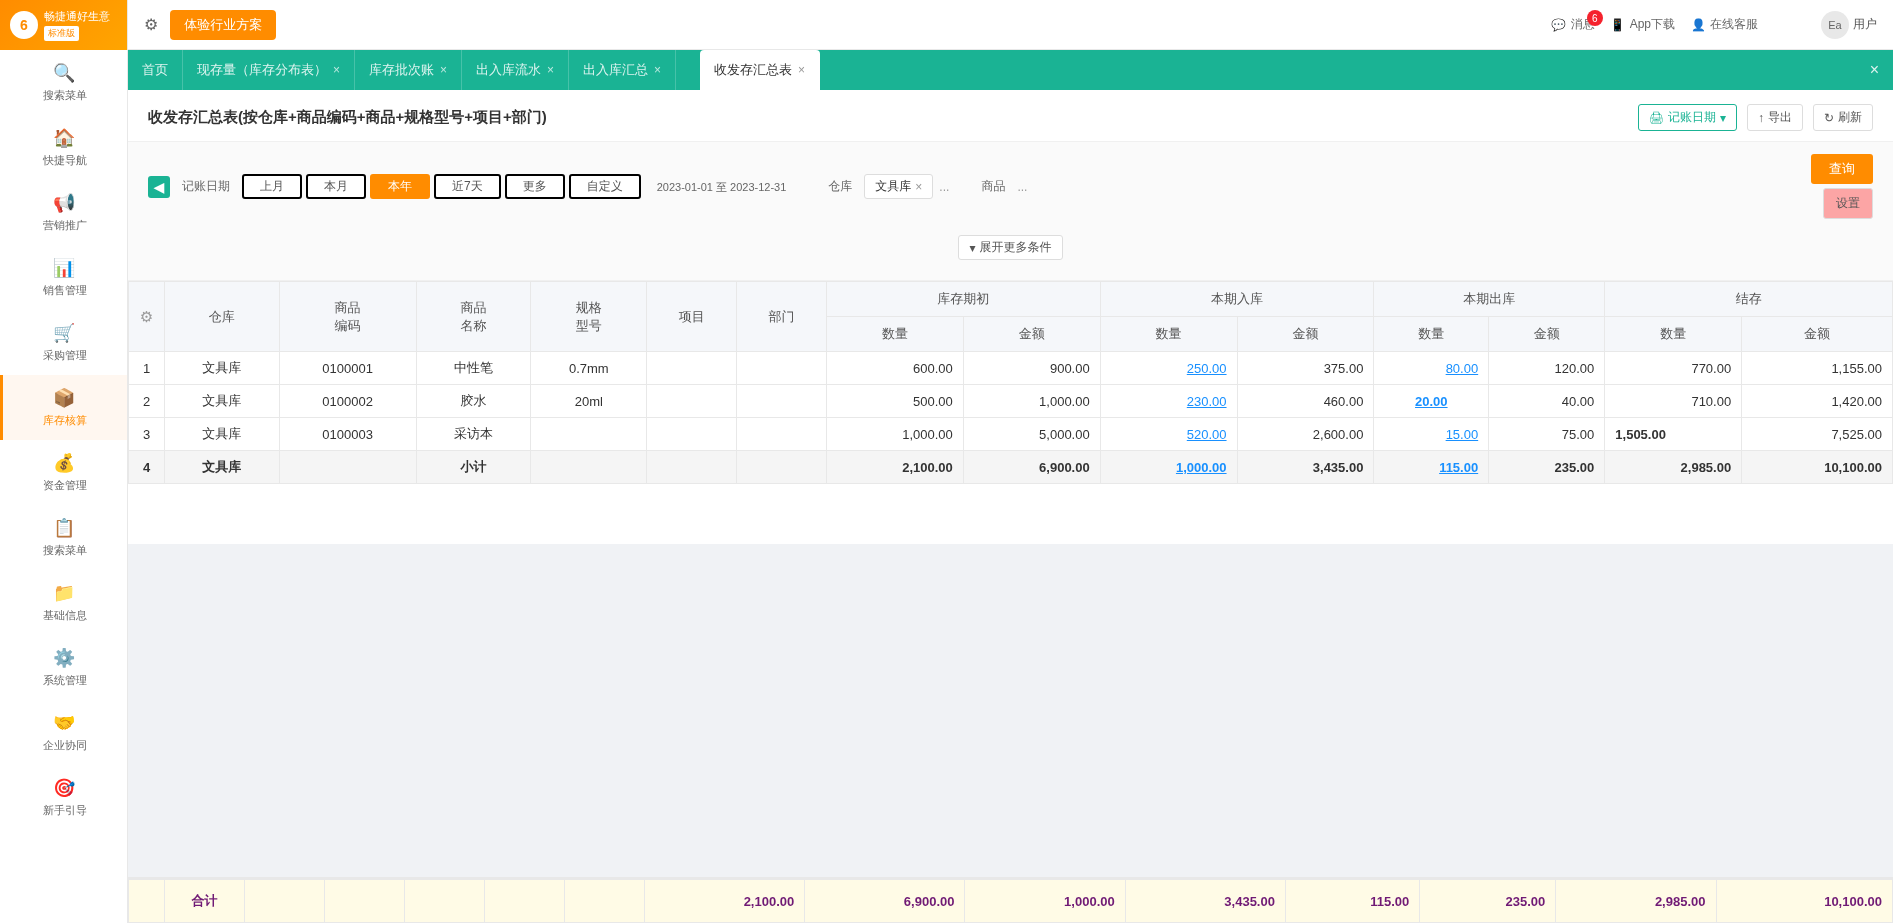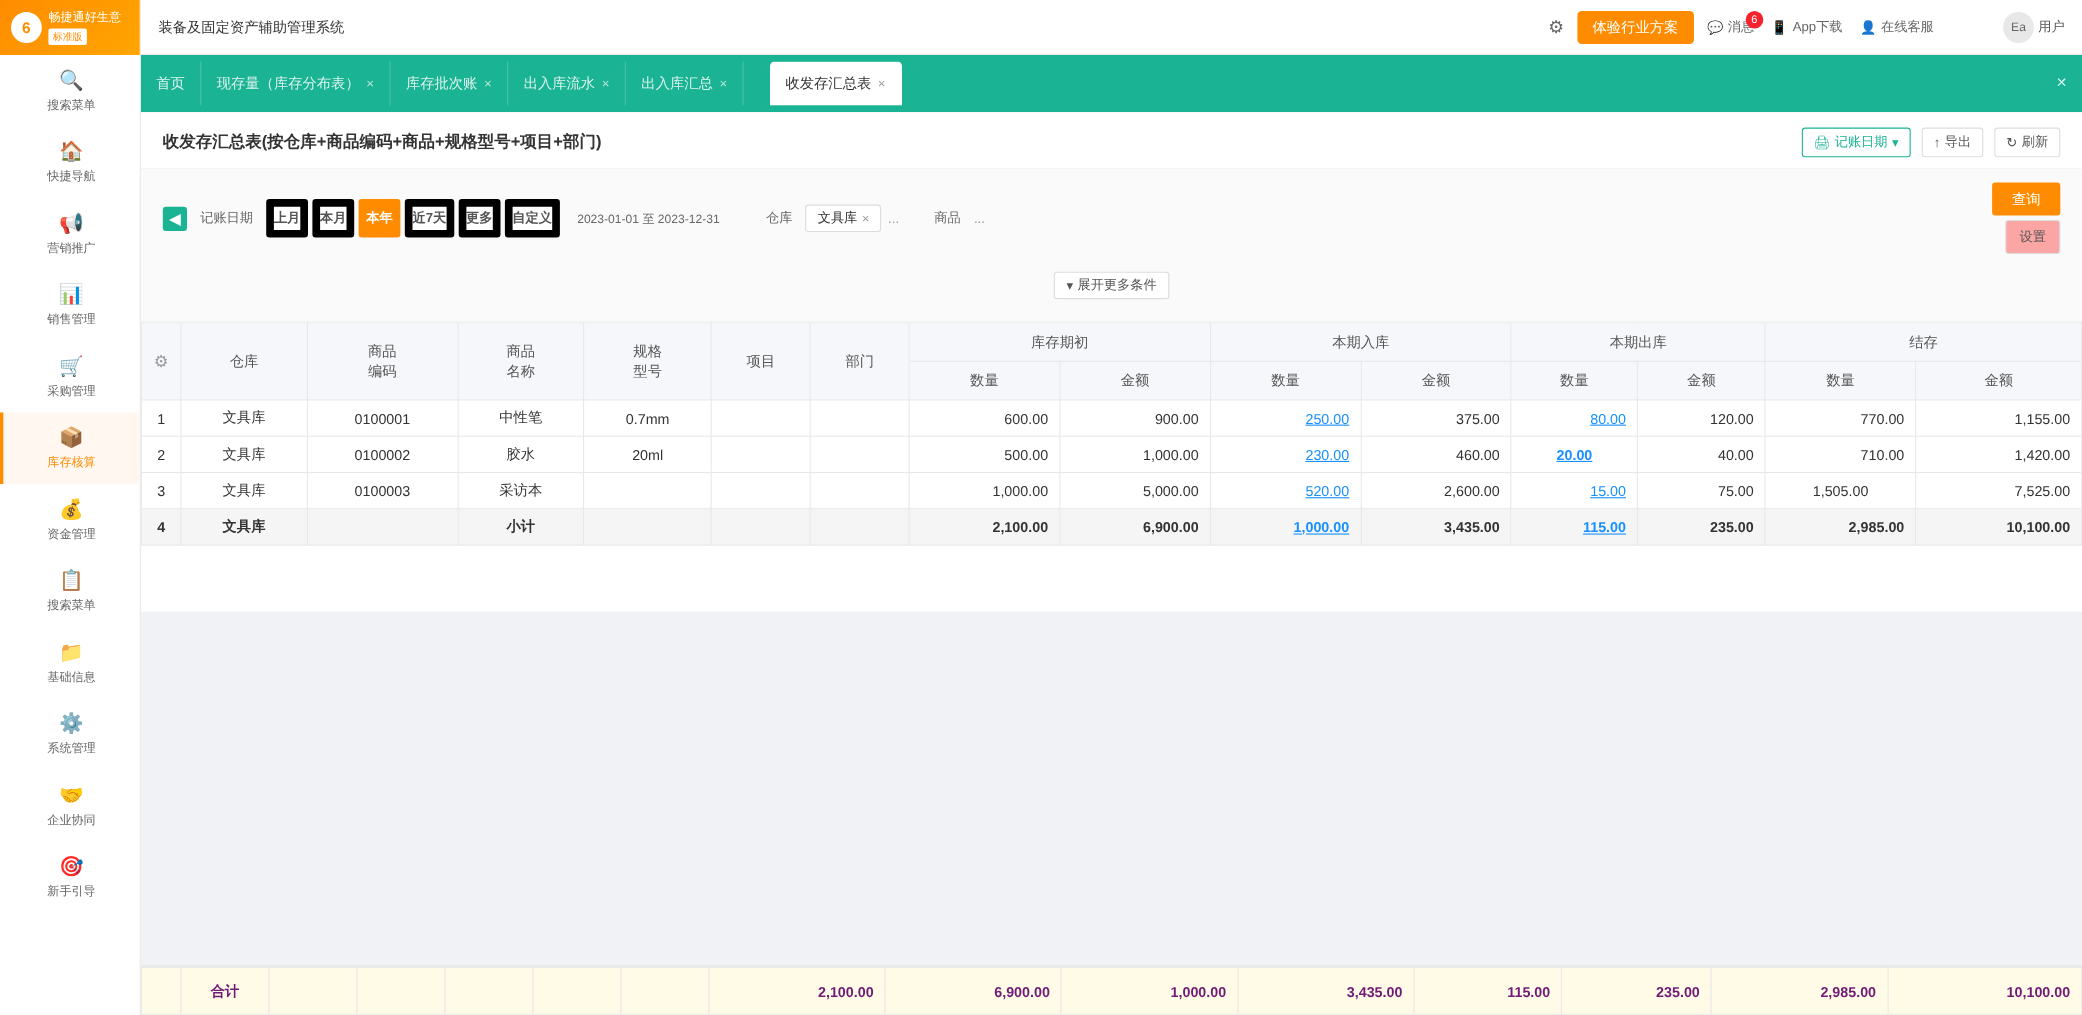--- a/index.html
+++ b/index.html
@@ -24,21 +24,21 @@
     .topbar { background: #fff; border-bottom: 1px solid #e8e8e8; display: flex; align-items: center; padding: 0 16px; height: 50px; gap: 12px; }
     .topbar-system-name { font-size: 13px; color: #333; flex: 1; }
     .topbar-settings { color: #666; font-size: 16px; cursor: pointer; }
     .topbar-try-btn { background: #ff8c00; color: #fff; border: none; padding: 6px 14px; border-radius: 4px; cursor: pointer; font-size: 13px; }
     .topbar-actions { display: flex; align-items: center; gap: 16px; margin-left: auto; }
     .topbar-action { display: flex; align-items: center; gap: 4px; color: #666; cursor: pointer; font-size: 12px; position: relative; }
     .badge { background: #f5222d; color: #fff; border-radius: 50%; width: 16px; height: 16px; font-size: 10px; display: flex; align-items: center; justify-content: center; position: absolute; top: -6px; right: -8px; }
     .avatar { width: 28px; height: 28px; background: #e8e8e8; border-radius: 50%; display: flex; align-items: center; justify-content: center; font-size: 11px; color: #666; }
 
     
-    .tabbar { background: #1ab394; display: flex; align-items: center; padding: 0 0 0 0; height: 52px; overflow: hidden; }
+    .tabbar { background: #1ab394; display: flex; align-items: center; padding: 0 0 0 0; height: 40px; overflow: hidden; }
     .tab { display: flex; align-items: center; padding: 0 14px; height: 40px; color: rgba(255,255,255,0.85); cursor: pointer; font-size: 13px; gap: 6px; border-right: 1px solid rgba(255,255,255,0.2); flex-shrink: 0; }
     .tab.active { background: #fff; color: #333; border-radius: 4px 4px 0 0; margin-left: 24px; }
     .tab-close { color: rgba(255,255,255,0.7); font-size: 12px; }
     .tab.active .tab-close { color: #999; }
     .tabbar-close-all { margin-left: auto; color: rgba(255,255,255,0.85); padding: 0 14px; cursor: pointer; font-size: 16px; }
 
     
     .content { flex: 1; overflow-y: auto; background: #f0f2f5; padding: 0; }
     .page { background: #fff; margin: 0; padding: 0; }
 
@@ -49,21 +49,21 @@
     .btn-print { border: 1px solid #1ab394; color: #1ab394; background: #fff; padding: 4px 10px; border-radius: 3px; cursor: pointer; font-size: 12px; display: flex; align-items: center; gap: 4px; }
     .btn-export { border: 1px solid #ddd; color: #555; background: #fff; padding: 4px 10px; border-radius: 3px; cursor: pointer; font-size: 12px; display: flex; align-items: center; gap: 4px; }
     .btn-refresh { border: 1px solid #ddd; color: #555; background: #fff; padding: 4px 10px; border-radius: 3px; cursor: pointer; font-size: 12px; display: flex; align-items: center; gap: 4px; }
 
     
     .filter-area { padding: 12px 20px; background: #fafafa; border-bottom: 1px solid #f0f0f0; }
     .filter-row { display: flex; align-items: center; gap: 12px; flex-wrap: wrap; }
     .filter-toggle { background: #1ab394; color: #fff; border: none; width: 22px; height: 22px; border-radius: 3px; cursor: pointer; font-size: 14px; display: flex; align-items: center; justify-content: center; flex-shrink: 0; }
     .filter-label { color: #666; font-size: 12px; white-space: nowrap; }
     .date-btns { display: flex; align-items: center; gap: 4px; }
-    .date-btn { border: 7px solid #000000; background: #fff; color: #555; padding: 2px 0; border-radius: 3px; cursor: pointer; font-size: 12px; font-weight: bold; }
+    .date-btn { border: 2px solid #000000; background: #fff; color: #555; padding: 2px 16px; border-radius: 3px; cursor: pointer; font-size: 12px; }
     .date-btn.active { background: #ff8c00; color: #fff; border-color: #ff8c00; }
     .date-range { color: #666; font-size: 11px; margin-left: 4px; }
     .filter-tag-group { display: flex; align-items: center; gap: 6px; }
     .filter-tag { border: 1px solid #ddd; background: #fff; padding: 3px 10px; border-radius: 3px; font-size: 12px; color: #333; display: flex; align-items: center; gap: 4px; }
     .filter-tag-close { color: #999; cursor: pointer; }
     .filter-more-btn { color: #999; cursor: pointer; font-size: 12px; }
     .expand-btn { border: 1px solid #ddd; background: #fff; color: #555; padding: 3px 10px; border-radius: 3px; cursor: pointer; font-size: 12px; display: flex; align-items: center; gap: 4px; margin: 8px auto; width: fit-content; }
 
     
     .btn-search { background: #ff8c00; color: #fff; border: none; padding: 6px 18px; border-radius: 3px; cursor: pointer; font-size: 13px; }
@@ -149,21 +149,20 @@
     <div class="sidebar-item">
       <span class="sidebar-item-icon">🎯</span>
       <span class="sidebar-item-label">新手引导</span>
     </div>
   </div>
 </div>
 
 <div class="main">
 
   <div class="topbar">
-    <span class="topbar-system-name">装备及固定资产辅助管理系统</span>
     <span class="topbar-settings">⚙</span>
     <button class="topbar-try-btn">体验行业方案</button>
     <div class="topbar-actions">
       <div class="topbar-action">
         <span>💬</span>
         <span>消息</span>
         <span class="badge">6</span>
       </div>
       <div class="topbar-action">
         <span>📱</span>
@@ -341,21 +340,21 @@
                 <td style="font-weight:normal">采访本</td>
                 <td></td>
                 <td></td>
                 <td></td>
                 <td style="text-align:right;font-weight:normal">1,000.00</td>
                 <td style="text-align:right;font-weight:normal">5,000.00</td>
                 <td style="text-align:right;font-weight:normal"><span class="link-num">520.00</span></td>
                 <td style="text-align:right;font-weight:normal">2,600.00</td>
                 <td style="text-align:right;font-weight:normal"><span class="link-num">15.00</span></td>
                 <td style="text-align:right;font-weight:normal">75.00</td>
-                <td style="text-align:center;font-weight:normal">1,505.00</td>
+                <td style="text-align:left;font-weight:bold">1,505.00</td>
                 <td style="text-align:right;font-weight:normal">7,525.00</td>
               </tr>
               <tr class="subtotal">
                 <td>4</td>
                 <td style="font-weight:bold">文具库</td>
                 <td></td>
                 <td style="font-weight:bold">小计</td>
                 <td></td>
                 <td></td>
                 <td></td>

